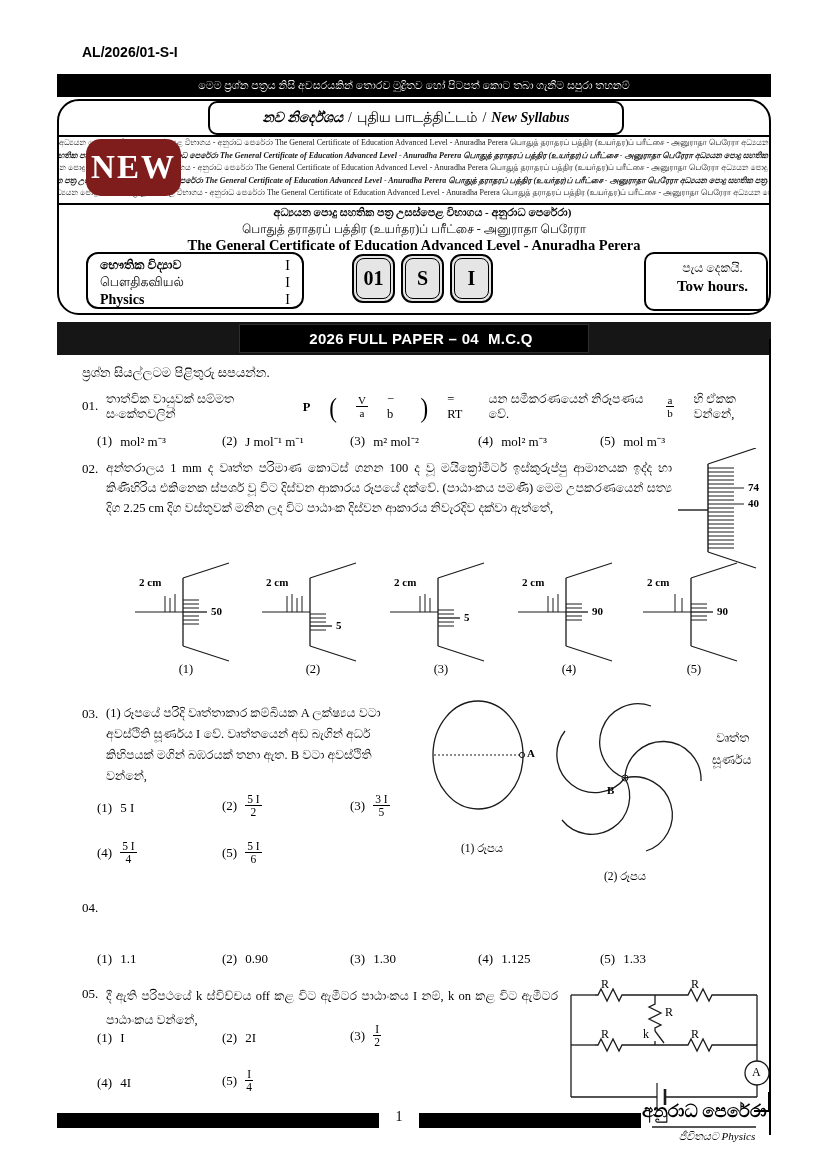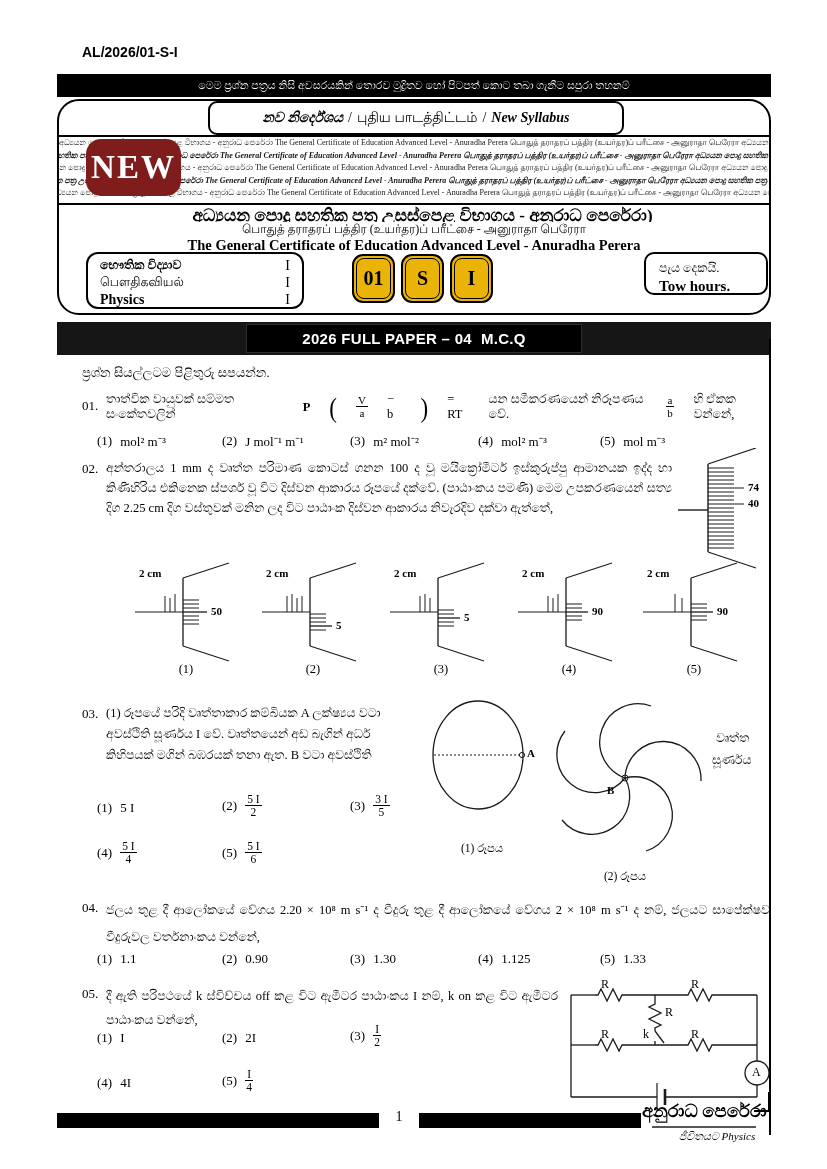--- a/index.html
+++ b/index.html
@@ -25,65 +25,65 @@
   .wm-row{white-space:nowrap;font-size:8px;line-height:12.6px;color:#151515;}
   .wm-row:nth-child(2){margin-left:-55px;font-weight:bold;font-style:italic;}
   .wm-row:nth-child(3){margin-left:-20px;}
   .wm-row:nth-child(4){margin-left:-70px;font-weight:bold;font-style:italic;}
   .wm-row:nth-child(5){margin-left:-8px;}
 
   .new-badge{left:86px;top:139px;width:95px;height:57px;background:#7f1d1d;border-radius:15px;color:#fff;
              display:flex;align-items:center;justify-content:center;font-size:33px;font-weight:bold;
              letter-spacing:2px;z-index:6;font-family:"Liberation Serif",serif;}
 
-  .title-si{left:59px;top:206px;width:727px;height:16px;text-align:center;font-size:17px;font-weight:bold;}
+  .title-si{left:59px;top:206px;width:727px;height:16px;text-align:center;font-size:11px;font-weight:bold;}
   .title-ta{left:59px;top:222px;width:710px;height:15px;text-align:center;font-size:12px;}
   .title-en{left:59px;top:237px;width:710px;height:18px;text-align:center;font-size:14.5px;font-weight:bold;}
 
   .subject-box{left:86px;top:252px;width:218px;height:57px;border:2px solid #000;border-radius:12px;
                padding:3px 12px 0 12px;box-sizing:border-box;}
   .subject-row{display:flex;justify-content:space-between;font-size:12.5px;line-height:17px;height:17px;overflow:hidden;}
   .subject-row.b1{font-weight:bold;}
   .subject-row.b3{font-weight:bold;font-size:14px;}
   .subject-row .numeral{font-weight:normal;font-size:14px;}
 
   .keys{left:352px;top:254px;display:flex;gap:6px;}
-  .key-outer{border:2px solid #000;border-radius:11px;padding:2px;background:#eab308;}
+  .key-outer{border:2px solid #000;border-radius:11px;padding:2px;background:#e5e5e5;}
   .key-inner{border:1.5px solid #000;border-radius:8px;width:33px;height:39px;display:flex;align-items:center;
              justify-content:center;font-size:20px;font-weight:bold;}
 
-  .duration-box{left:644px;top:252px;width:124px;height:43px;border:2px solid #000;border-radius:10px;
-                padding:7px 0 0 13px;box-sizing:border-box;}
+  .duration-box{left:644px;top:252px;width:124px;height:59px;border:2px solid #000;border-radius:10px;
+                padding:7px 0 0 13px;box-sizing:border-box;text-align:center;}
   .duration-si{font-size:12.5px;height:17px;overflow:hidden;}
   .duration-en{font-size:15px;font-weight:bold;}
 
   .banner{left:57px;top:322px;width:714px;height:33px;background:#161616;display:flex;align-items:center;justify-content:center;}
   .banner-inner{width:334px;height:27px;background:#000;box-shadow:0 0 0 1px #2e2e2e;color:#fff;
                 font-family:"Liberation Sans",sans-serif;font-weight:bold;font-size:15px;
-                display:flex;align-items:center;justify-content:center;letter-spacing:.3px;white-space:pre;}
+                display:flex;align-items:center;justify-content:center;letter-spacing:.3px;white-space:pre;padding-left:14px;}
 
   .scan-line{left:769px;top:339px;width:2px;height:796px;background:#000;}
 
   .instruction{left:82px;top:365px;width:420px;height:18px;font-size:13px;}
 
   .qno{font-size:13px;}
   .qtext{font-size:12.5px;text-align:justify;}
 
   .q1-line{left:106px;top:389px;width:664px;height:36px;display:flex;align-items:center;gap:19px;font-size:12.5px;}
   .frac{display:inline-flex;flex-direction:column;align-items:center;font-size:11px;line-height:11px;}
   .frac .num{border-bottom:1px solid #000;padding:0 2px;}
   .frac .den{padding-top:1px;}
   .paren{font-size:23px;line-height:23px;transform:scaleY(1.2);font-weight:400;}
 
   .opt{position:absolute;font-size:13px;display:flex;gap:8px;align-items:center;white-space:nowrap;}
   .opt .frac{font-size:11.5px;}
 
   .mm-ans{width:122px;height:124px;}
   .mm-ans svg{position:absolute;left:0;top:0;}
-  .mm-label{position:absolute;left:14px;top:7px;font-size:11px;font-weight:bold;}
+  .mm-label{position:absolute;left:14px;top:16px;font-size:11px;font-weight:bold;}
   .mm-read{position:absolute;font-size:11px;font-weight:bold;}
   .mm-cap{position:absolute;left:0;top:102px;width:122px;text-align:center;font-size:12.5px;}
 
   .figlabel{position:absolute;font-size:11px;font-weight:bold;}
   .figcap{position:absolute;text-align:center;font-size:11.5px;}
 
   .circ-label{position:absolute;font-size:12px;}
 
   .bar{background:#000;height:15px;}
   .page-num{left:379px;top:1109px;width:40px;text-align:center;font-size:14px;}
@@ -341,20 +341,21 @@
     </svg>
     <span class="mm-label">2 cm</span>
     <span class="mm-read" style="left:84px;top:45px;">90</span>
     <span class="mm-cap">(5)</span>
   </div>
 
   <div class="abs qno" style="left:82px;top:706px;">03.</div>
   <div class="abs qtext clip" style="left:106px;top:706px;width:302px;height:20px;">(1) රූපයේ පරිදි වෘත්තාකාර කම්බියක A ලක්ෂ්‍යය වටා</div>
   <div class="abs qtext clip" style="left:106px;top:727px;width:302px;height:20px;">අවස්ථිති සූර්ණය I වේ. වෘත්තයෙන් අඩ බැගින් අර්ධ</div>
   <div class="abs qtext clip" style="left:106px;top:748px;width:302px;height:20px;">කිහිපයක් මගින් බඹරයක් තනා ඇත. B වටා අවස්ථිති</div>
+  <div class="abs qtext clip" style="left:106px;top:769px;width:302px;height:20px;">වන්නේ,</div>
   <div class="abs qtext clip" style="left:716px;top:731px;width:56px;height:20px;">වෘත්ත</div>
   <div class="abs qtext clip" style="left:712px;top:753px;width:60px;height:20px;">සූර්ණය</div>
 
   <div class="abs" style="left:426px;top:698px;width:112px;height:136px;">
     <svg width="112" height="116">
       <ellipse cx="52" cy="57" rx="45" ry="54" stroke-width="1.3"></ellipse>
       <line x1="8" y1="57" x2="96" y2="57" stroke-dasharray="2,2" stroke-width="1"></line>
       <circle cx="96" cy="57" r="2.6" fill="#000" stroke="none"></circle>
     </svg>
     <span class="figlabel" style="left:101px;top:49px;">A</span>
@@ -401,21 +402,20 @@
     </div>
   <div class="opt" style="left:222px;top:841px;">
       <span>(5)</span>
       <span class="frac">
         <span class="num">5 I</span>
         <span class="den">6</span>
       </span>
     </div>
 
   <div class="abs qno" style="left:82px;top:900px;">04.</div>
-  <div class="abs qtext clip" style="left:106px;top:897px;width:664px;height:56px;line-height:27px;">ජලය තුළ දී ආලෝකයේ වේගය 2.20 × 10⁸ m s⁻¹ ද වීදුරු තුළ දී ආලෝකයේ වේගය 2 × 10⁸ m s⁻¹ ද නම්, ජලයට සාපේක්ෂව වීදුරුවල වර්තනාංකය වන්නේ,</div>
   <div class="opt" style="left:97px;top:951px;">
       <span>(1)</span>
       <span>1.1</span>
     </div>
   <div class="opt" style="left:222px;top:951px;">
       <span>(2)</span>
       <span>0.90</span>
     </div>
   <div class="opt" style="left:350px;top:951px;">
       <span>(3)</span>

